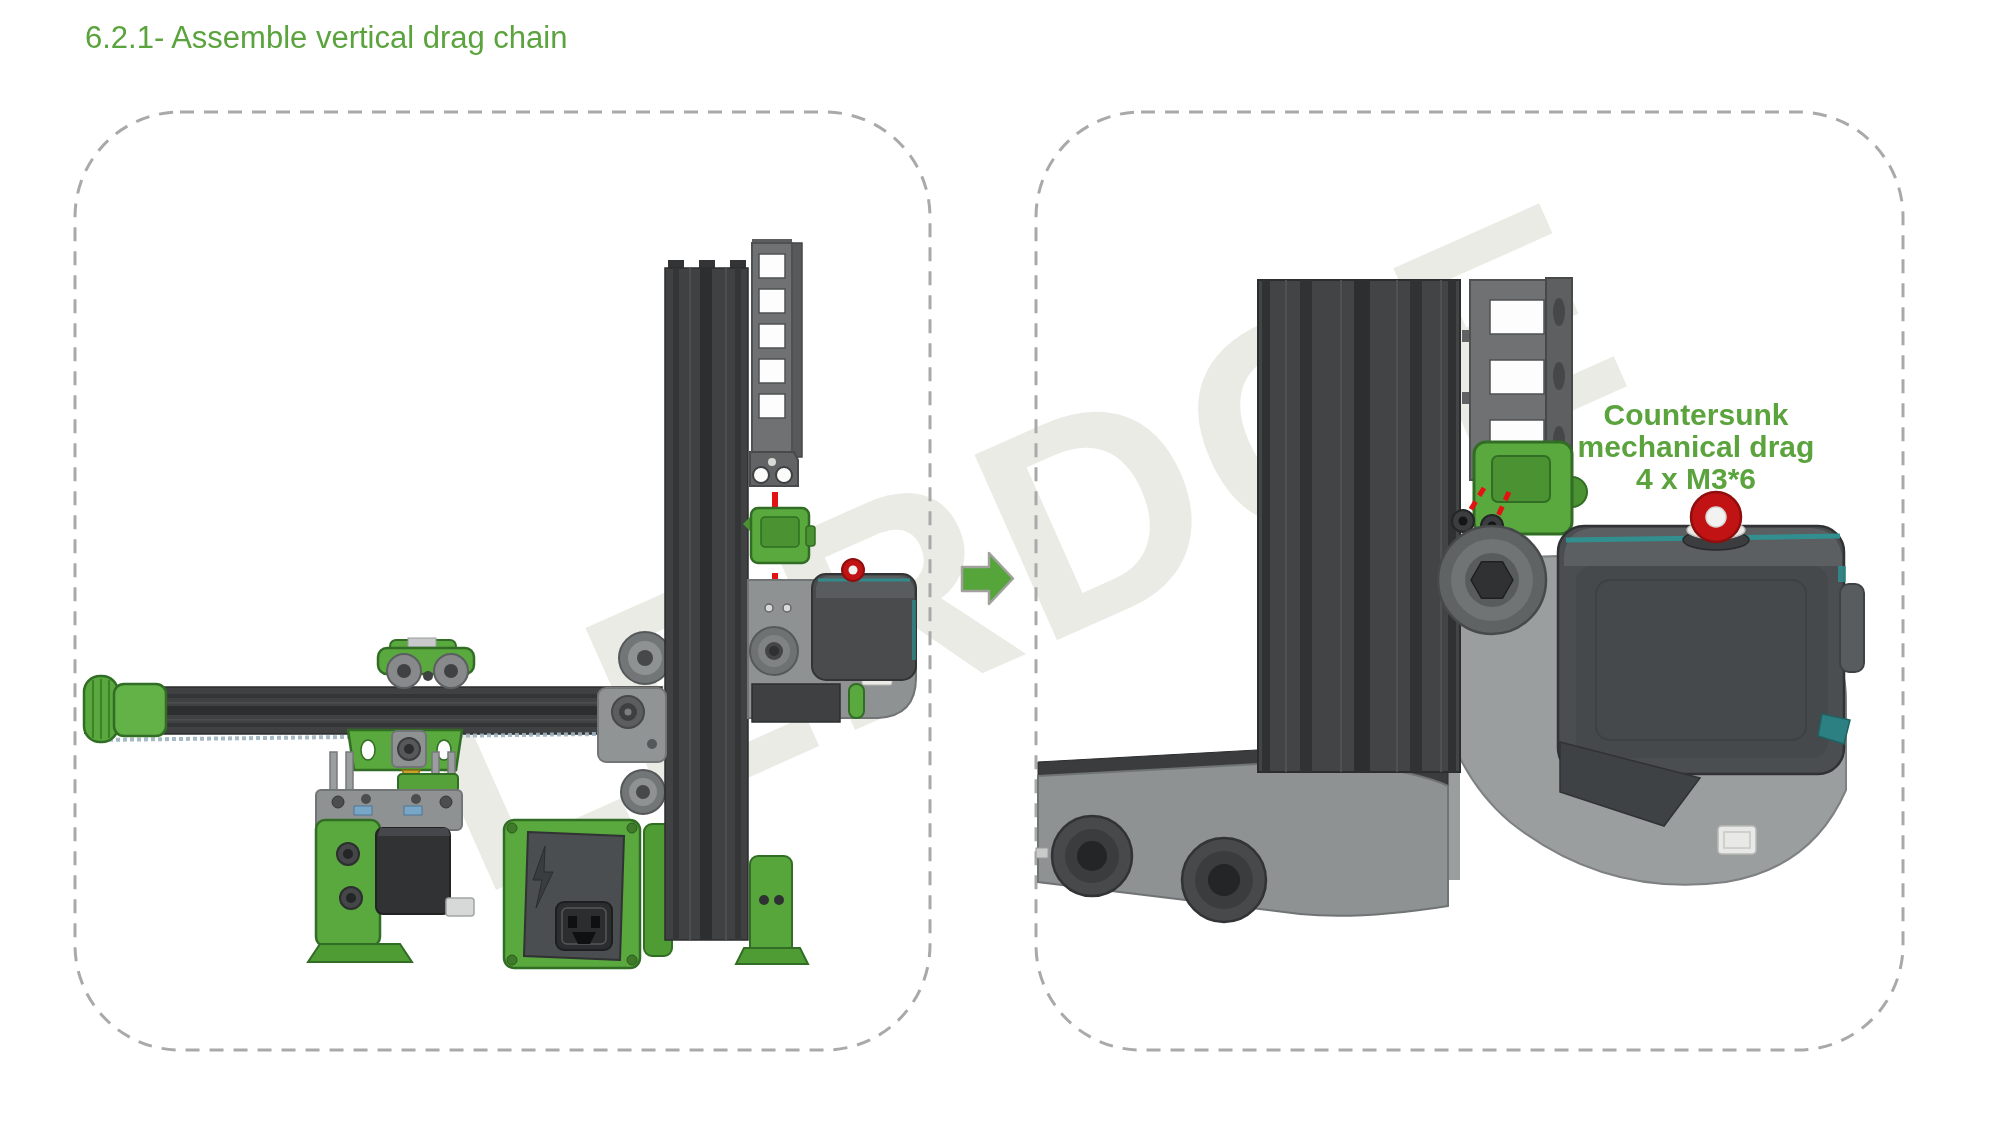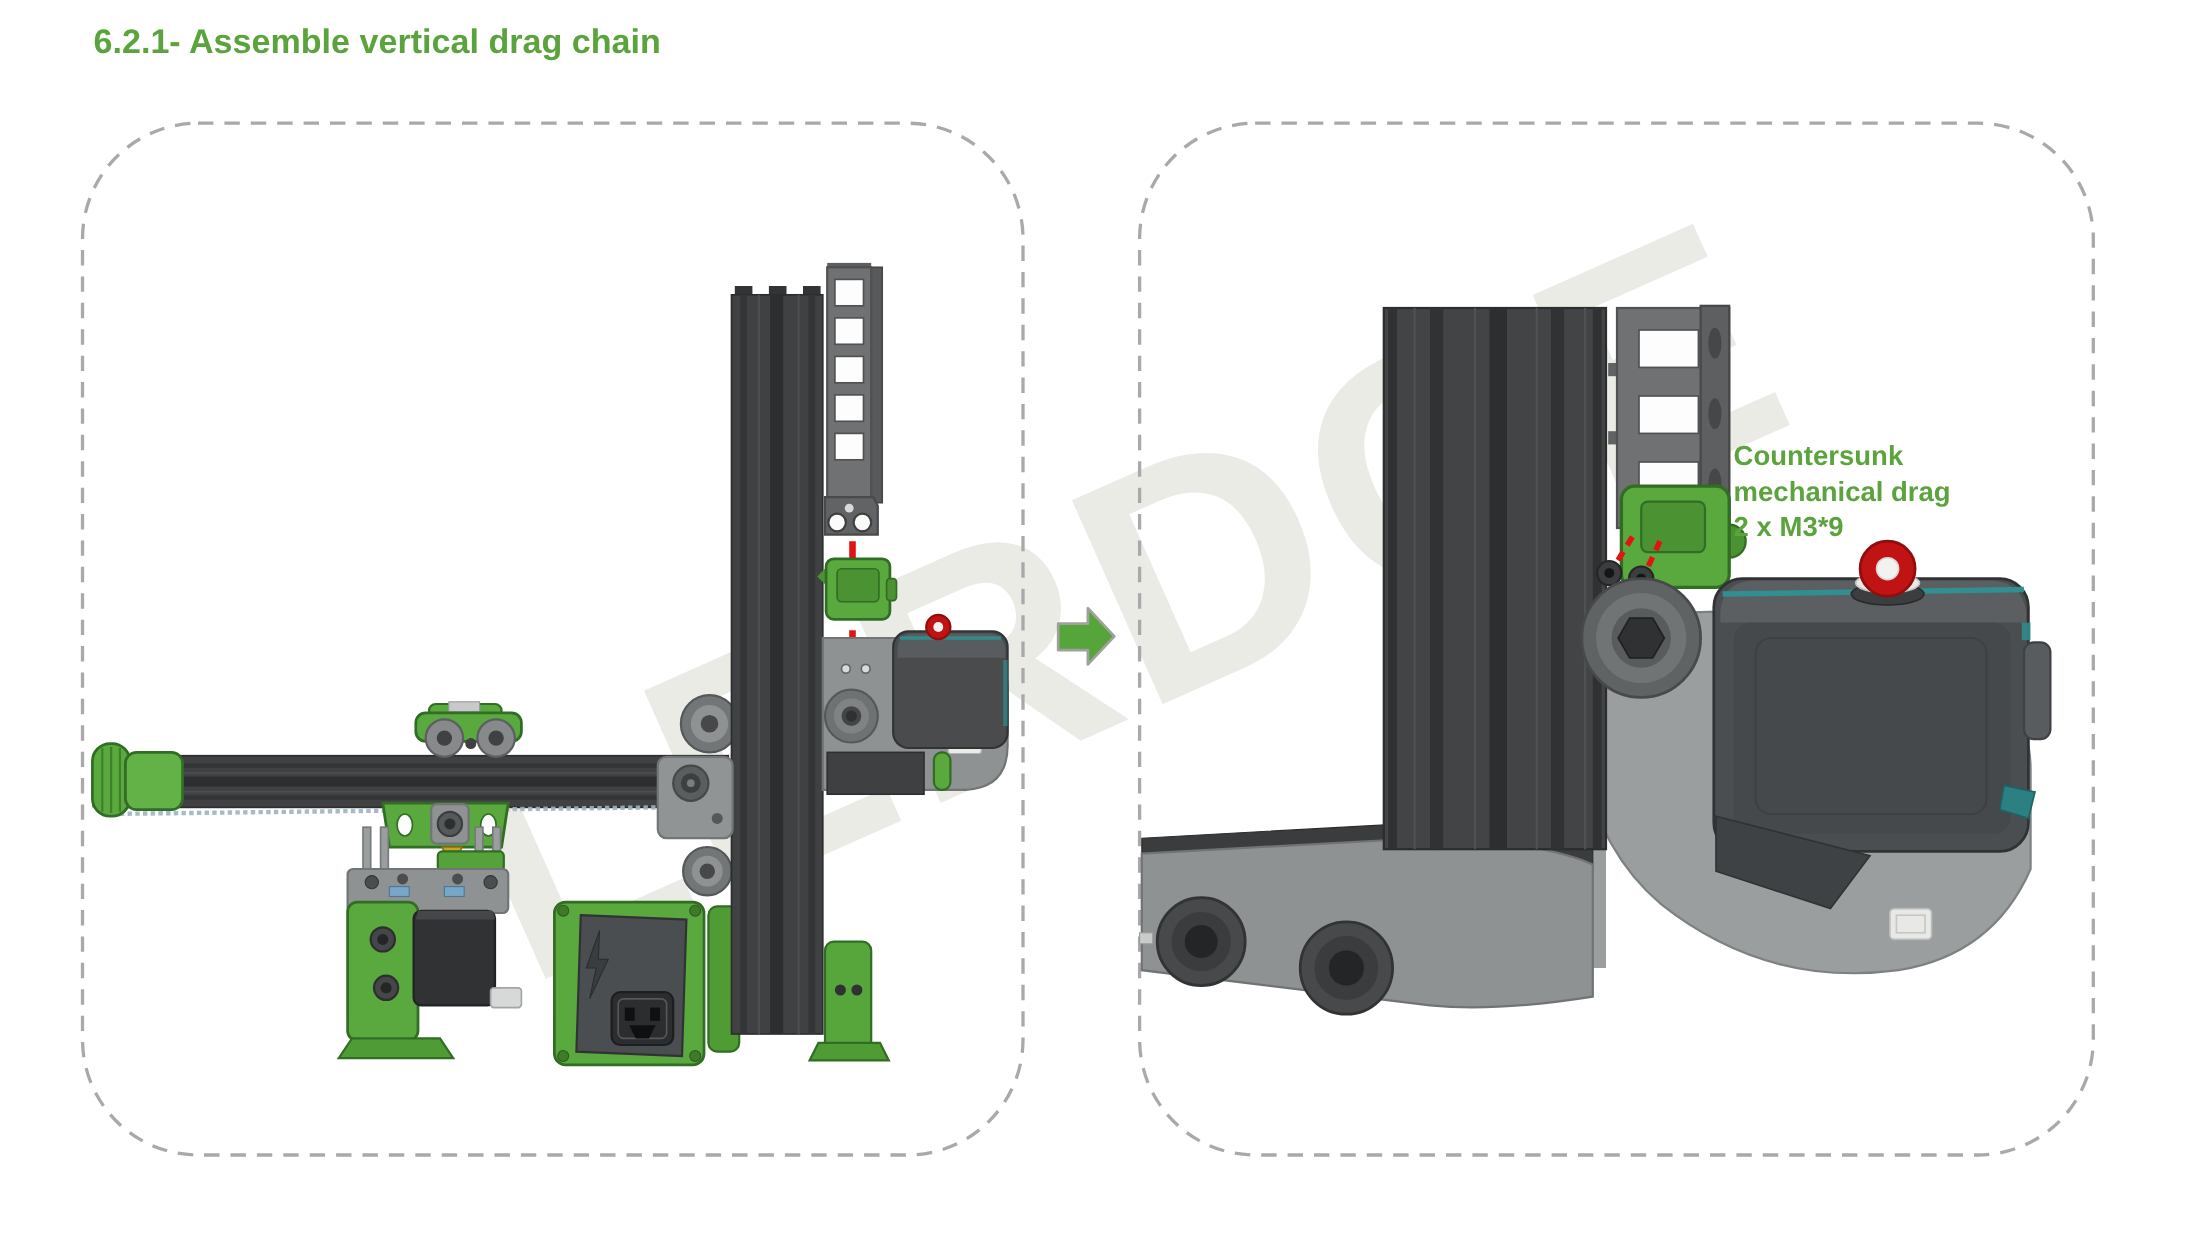--- a/index.html
+++ b/index.html
@@ -3,38 +3,38 @@
 <meta charset="utf-8">
 <style>
   html,body{margin:0;padding:0;background:#ffffff;}
   #stage{position:relative;width:2000px;height:1125px;background:#ffffff;overflow:hidden;
          font-family:"Liberation Sans",sans-serif;}
   #watermark{position:absolute;left:380px;top:355px;width:1280px;height:380px;
              line-height:380px;text-align:center;font-weight:bold;font-size:295px;
              letter-spacing:8px;color:#ebebe6;transform:rotate(-24deg);z-index:1;
              user-select:none;white-space:nowrap;}
   #scene{position:absolute;left:0;top:0;width:2000px;height:1125px;z-index:2;}
-  #page-title{position:absolute;left:85px;top:20px;font-size:31px;font-weight:bold;
+  #page-title{position:absolute;left:85px;top:20px;font-size:31px;font-weight:normal;
               color:#5ba33d;z-index:4;}
-  #annotation{position:absolute;left:1576px;top:399px;width:240px;text-align:left;
-              font-size:25px;font-weight:bold;color:#5ba33d;line-height:32px;z-index:4;}
+  #annotation{position:absolute;left:1576px;top:399px;width:240px;text-align:center;
+              font-size:30px;font-weight:bold;color:#5ba33d;line-height:32px;z-index:4;}
 </style>
 </head>
 <body>
 
 <div id="stage">
 
   <div id="watermark">LERDGE</div>
 
   <div id="page-title">6.2.1- Assemble vertical drag chain</div>
 
   <div id="annotation">
     <div>Countersunk</div>
     <div>mechanical drag</div>
-    <div>2 x M3*9</div>
+    <div>4 x M3*6</div>
   </div>
 
   <svg id="scene" viewBox="0 0 2000 1125">
 
     <rect x="75" y="112" width="855" height="938" rx="105" fill="none" stroke="#a9a9a9" stroke-width="3" stroke-dasharray="14 10"></rect>
     <rect x="1036" y="112" width="867" height="938" rx="105" fill="none" stroke="#a9a9a9" stroke-width="3" stroke-dasharray="14 10"></rect>
 
     <g>
 
       <g>

